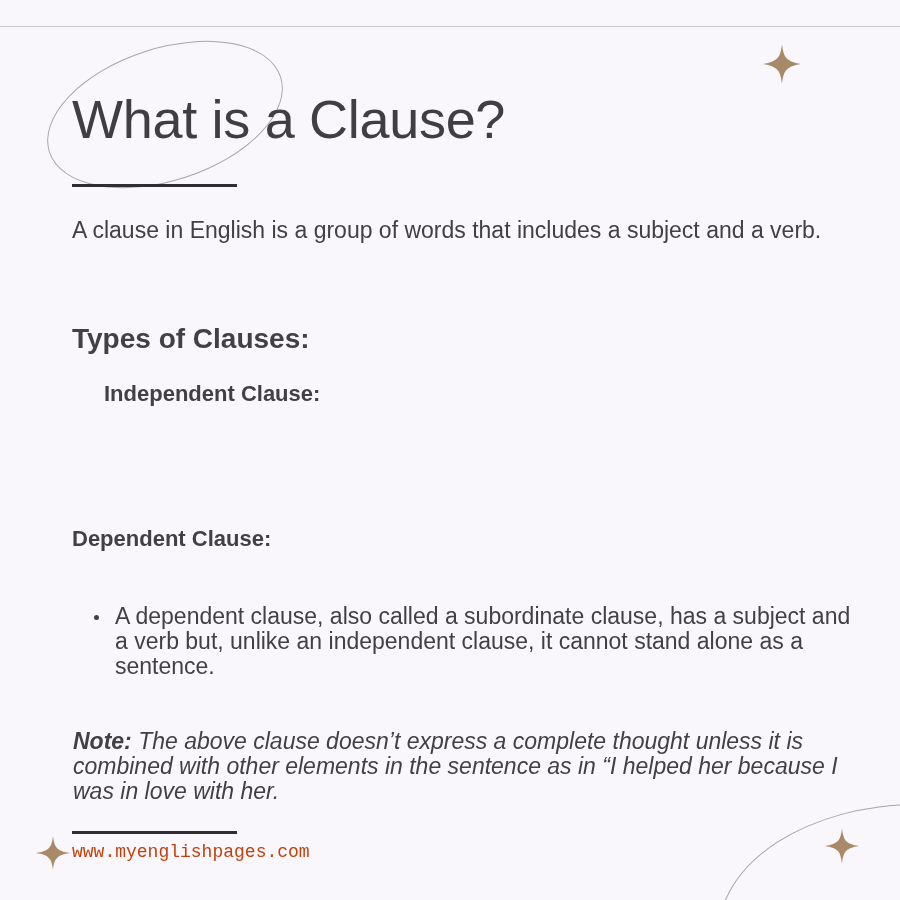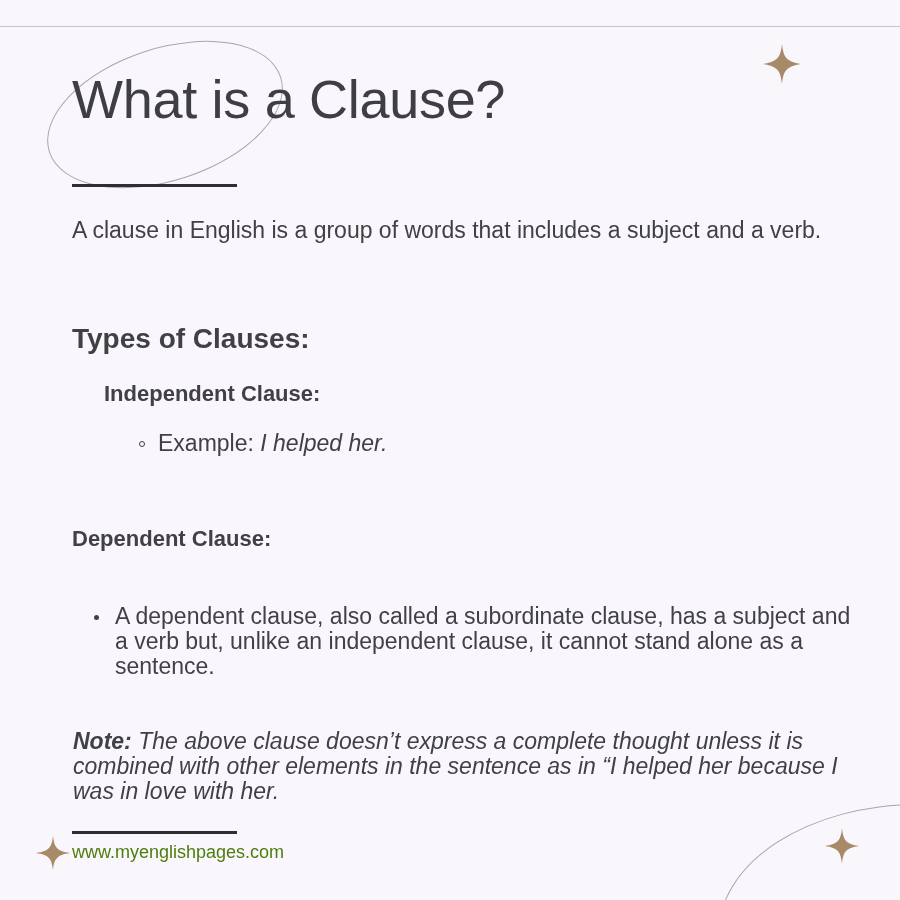--- a/index.html
+++ b/index.html
@@ -30,21 +30,21 @@
       width: 244px;
       height: 133px;
       border: 1.2px solid #a9a6ab;
       border-radius: 50%;
       transform: rotate(-18deg);
       box-sizing: border-box;
     }
     .page-title {
       position: absolute;
       left: 72px;
-      top: 64px;
+      top: 84px;
       font-size: 54px;
       line-height: 70px;
       font-weight: 400;
       color: #3f3e43;
       letter-spacing: -0.3px;
       margin: 0;
     }
     .title-underline {
       position: absolute;
       left: 72px;
@@ -135,21 +135,22 @@
       width: 165px;
       height: 3px;
       background: #2f2e33;
     }
     .footer-url {
       position: absolute;
       left: 72px;
       top: 840px;
       font-size: 18px;
       line-height: 24px;
-      color: #4d7c0f;
+      color: #c2410c;
+      font-family: Liberation Mono, monospace;
     }
     .sparkle {
       position: absolute;
     }
     .corner-arc {
       position: absolute;
       left: 718px;
       top: 804px;
       width: 400px;
       height: 260px;
@@ -173,24 +174,20 @@
   <path d="M19 0 C20.5 13 23 17.5 38 20 C23 22.5 20.5 27 19 40 C17.5 27 15 22.5 0 20 C15 17.5 17.5 13 19 0 Z" fill="#a88a68"></path>
 </svg>
 
 <p class="intro">A clause in English is a group of words that includes a subject and a verb.</p>
 
 <h2 class="section-heading">Types of Clauses:</h2>
 
 <h3 class="sub-heading" style="top:380px;margin-left:32px;">Independent Clause:</h3>
 
 <ul class="bullet-list" style="top:431px;">
-  <li class="sub-item">
-    <span class="circle-bullet"></span>
-    <span>Example: </span><span class="italic">I helped her.</span>
-  </li>
 </ul>
 
 <h3 class="sub-heading" style="top:525px;">Dependent Clause:</h3>
 
 <ul class="bullet-list" style="top:604px;">
   <li class="bullet-item">
     <span class="bullet-dot"></span>
     <span>A dependent clause, also called a subordinate clause, has a subject and a verb but, unlike an independent clause, it cannot stand alone as a sentence.</span>
   </li>
 </ul>

